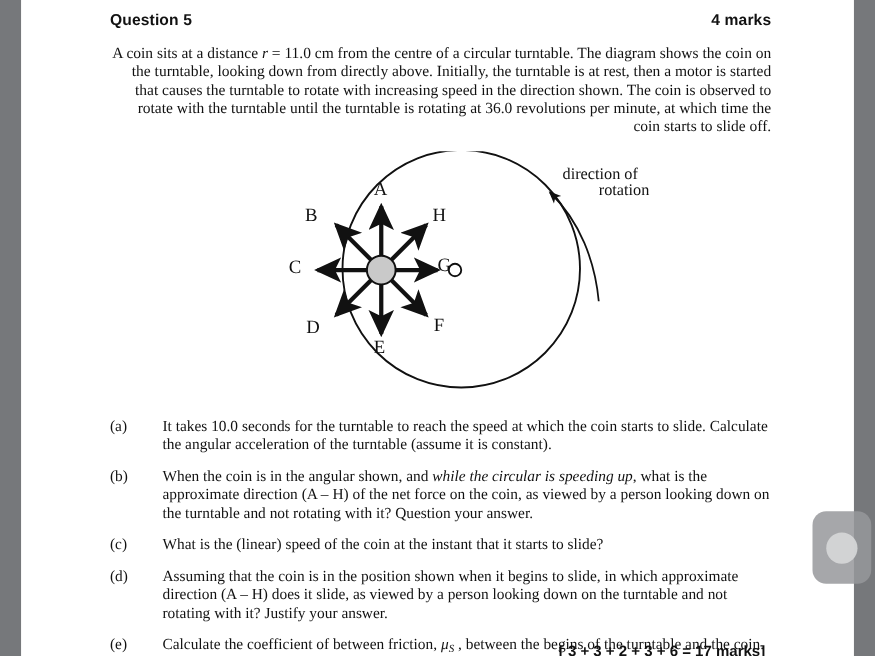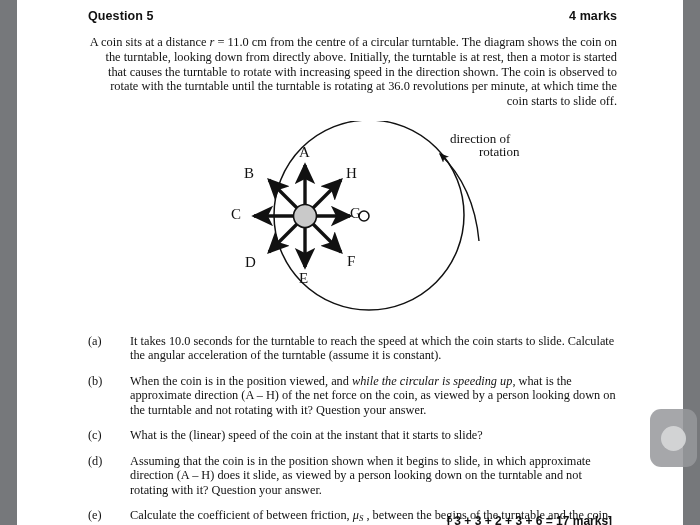--- a/index.html
+++ b/index.html
@@ -195,31 +195,31 @@
 
       <div class="parts">
 
         <div class="part">
           <span class="tag">(a)</span>
           <span class="body">It takes 10.0 seconds for the turntable to reach the speed at which the coin starts to slide. Calculate the angular acceleration of the turntable (assume it is constant).</span>
         </div>
 
         <div class="part">
           <span class="tag">(b)</span>
-          <span class="body"><span>When the coin is in the position viewed, and </span><i>while the circular is speeding up</i><span>, what is the approximate direction (A – H) of the net force on the coin, as viewed by a person looking down on the turntable and not rotating with it? Question your answer.</span></span>
+          <span class="body"><span>When the coin is in the angular shown, and </span><i>while the circular is speeding up</i><span>, what is the approximate direction (A – H) of the net force on the coin, as viewed by a person looking down on the turntable and not rotating with it? Question your answer.</span></span>
         </div>
 
         <div class="part">
           <span class="tag">(c)</span>
           <span class="body">What is the (linear) speed of the coin at the instant that it starts to slide?</span>
         </div>
 
         <div class="part">
           <span class="tag">(d)</span>
-          <span class="body">Assuming that the coin is in the position shown when it begins to slide, in which approximate direction (A – H) does it slide, as viewed by a person looking down on the turntable and not rotating with it? Question your answer.</span>
+          <span class="body">Assuming that the coin is in the position shown when it begins to slide, in which approximate direction (A – H) does it slide, as viewed by a person looking down on the turntable and not rotating with it? Justify your answer.</span>
         </div>
 
         <div class="part">
           <span class="tag">(e)</span>
           <span class="body"><span>Calculate the coefficient of between friction, </span><i>μ</i><span class="sub">S</span><span> , between the begins of the turntable and the coin.</span></span>
         </div>
 
       </div>
     </div>
 

